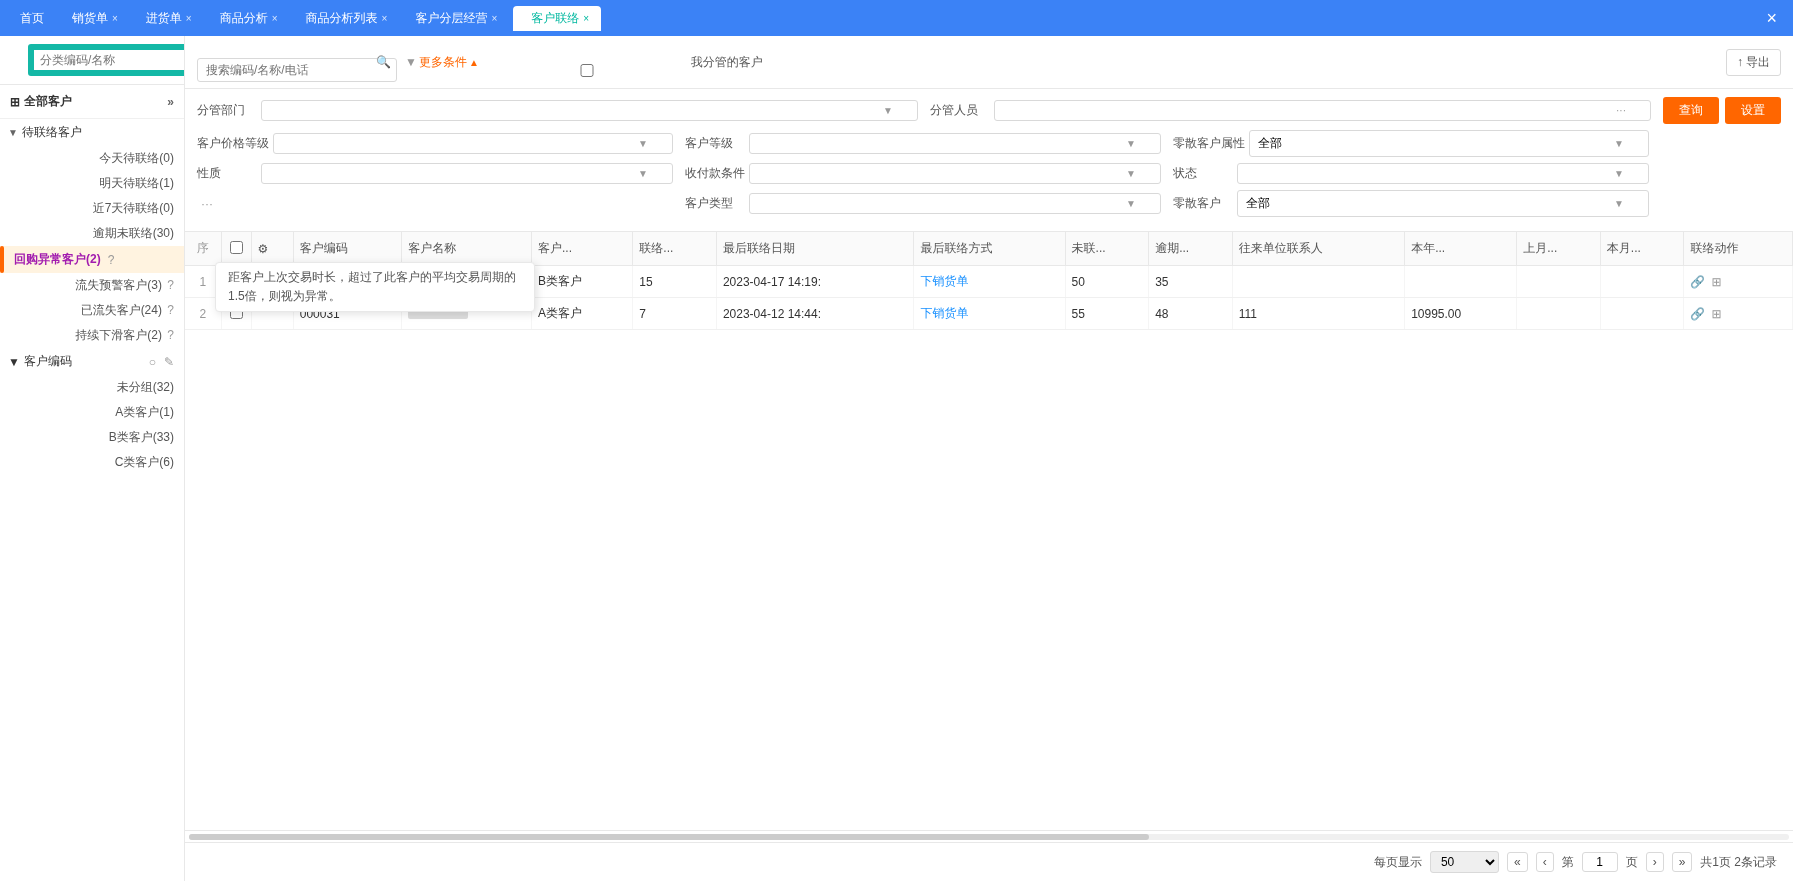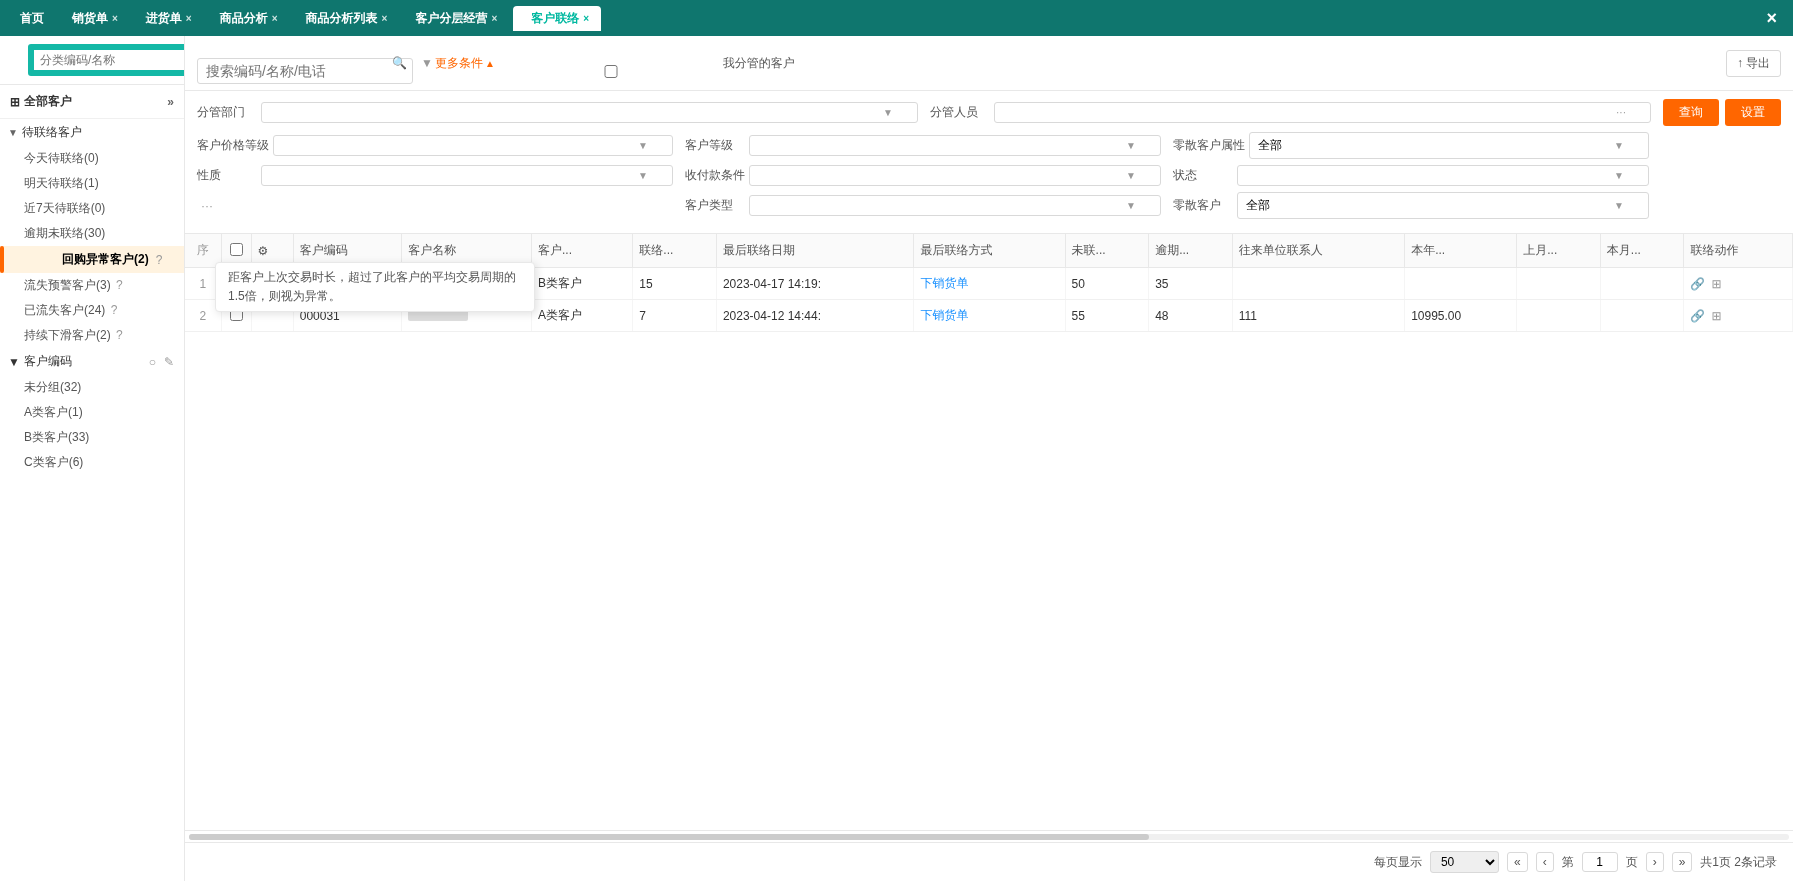--- a/index.html
+++ b/index.html
@@ -1,22 +1,22 @@
 <!DOCTYPE html>
 <html><head>
   <meta charset="utf-8">
   <style>
     * { box-sizing: border-box; margin: 0; padding: 0; font-family: 'Microsoft YaHei', Arial, sans-serif; font-size: 12px; }
     body { background: #f0f2f5; width: 1793px; height: 881px; overflow: hidden; }
 
     
     .top-nav {
       display: flex; align-items: center;
-      background: #0f766e; height: 36px; padding: 0 8px;
-      color: white; gap: 4px; font-weight: bold;
+      background: #3b82f6; height: 36px; padding: 0 8px;
+      color: white; gap: 4px;
     }
     .top-nav .nav-item {
       padding: 4px 12px; cursor: pointer; border-radius: 3px;
       color: white; white-space: nowrap; display: flex; align-items: center; gap: 4px;
     }
     .top-nav .nav-item.active {
       background: white; color: #00b8a0; border-radius: 4px 4px 0 0; padding-left: 18px;
     }
     .top-nav .nav-item .close-x {
       font-size: 10px; color: rgba(255,255,255,0.8); cursor: pointer;
@@ -51,41 +51,41 @@
     }
     .sidebar-section .collapse-icon { color: #666; cursor: pointer; }
     .sidebar-tree { overflow-y: auto; flex: 1; }
     .sidebar-group-header {
       display: flex; align-items: center; padding: 5px 10px 5px 8px;
       color: #333; cursor: pointer; gap: 4px;
     }
     .sidebar-group-header .triangle { font-size: 10px; color: #666; }
     .sidebar-group-header.active { background: #fff3e0; }
     .sidebar-child {
-      padding: 4px 10px 4px 24px; cursor: pointer; color: #555;
+      padding: 4px 10px 4px 24px; cursor: pointer; color: #555; text-align: right;
     }
     .orange-bar {
       width: 4px; background: #f60; border-radius: 2px; align-self: stretch;
     }
 
     
     .content-area {
       flex: 1; display: flex; flex-direction: column; overflow: hidden;
       background: #f5f5f5;
     }
 
     
     .filter-bar {
       background: white; padding: 6px 12px;
       display: flex; align-items: center; gap: 8px;
       border-bottom: 1px solid #e8e8e8;
     }
     .filter-bar input {
       border: 1px solid #d9d9d9; border-radius: 3px;
-      padding: 4px 28px 4px 8px; width: 216px; outline: none; font-size: 14px; margin-top: 16px;
+      padding: 4px 28px 4px 8px; width: 200px; outline: none; font-size: 12px; margin-top: 16px;
     }
     .search-wrap { position: relative; }
     .search-wrap .s-icon { position: absolute; right: 6px; top: 50%; transform: translateY(-50%); color: #999; }
     .more-conditions {
       color: #f60; cursor: pointer; display: flex; align-items: center; gap: 2px;
     }
     .checkbox-label { display: flex; align-items: center; gap: 4px; color: #555; cursor: pointer; }
     .filter-bar .spacer { flex: 1; }
     .export-btn {
       border: 1px solid #d9d9d9; background: white; padding: 4px 10px;
@@ -267,21 +267,21 @@
         </div>
         <div class="sidebar-child">
           <span>近7天待联络(0)</span>
         </div>
         <div class="sidebar-child">
           <span>逾期未联络(30)</span>
         </div>
 
         <div class="sidebar-group-header active" style="background:#fff3e0; position:relative;">
           <div class="orange-bar" style="position:absolute;left:0;top:0;bottom:0;width:4px;background:#f60;"></div>
-          <span style="padding-left:6px; color:#000000; font-weight:bold;margin-left:48px;">回购异常客户(2)</span>
+          <span style="padding-left:6px; color:#a21caf; font-weight:bold;">回购异常客户(2)</span>
           <span style="color:#999; margin-left:3px; cursor:pointer;">?</span>
         </div>
         <div class="sidebar-child">
           <span>流失预警客户(3)</span>
           <span style="color:#999; margin-left:2px;">?</span>
         </div>
         <div class="sidebar-child">
           <span>已流失客户(24)</span>
           <span style="color:#999; margin-left:2px;">?</span>
         </div>

